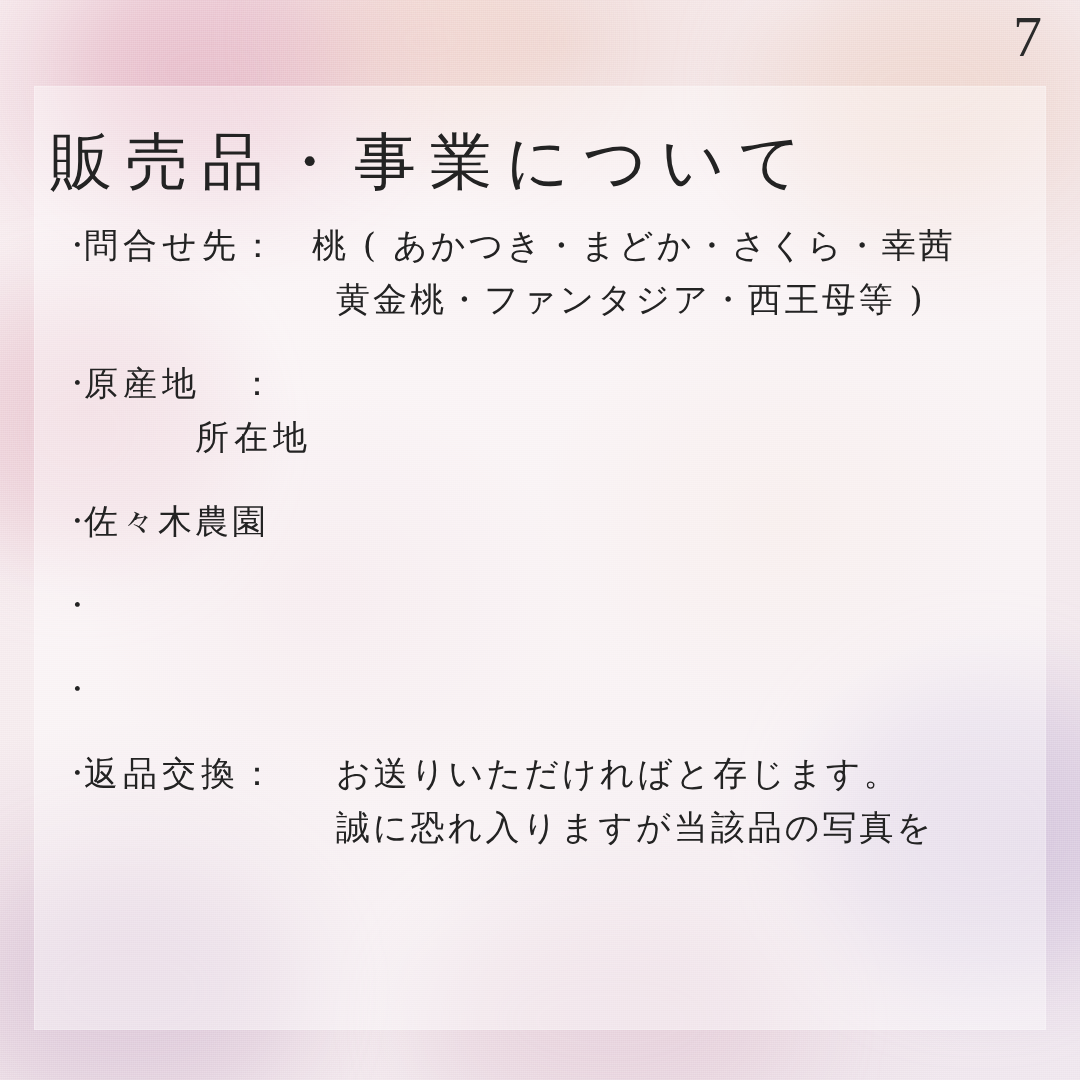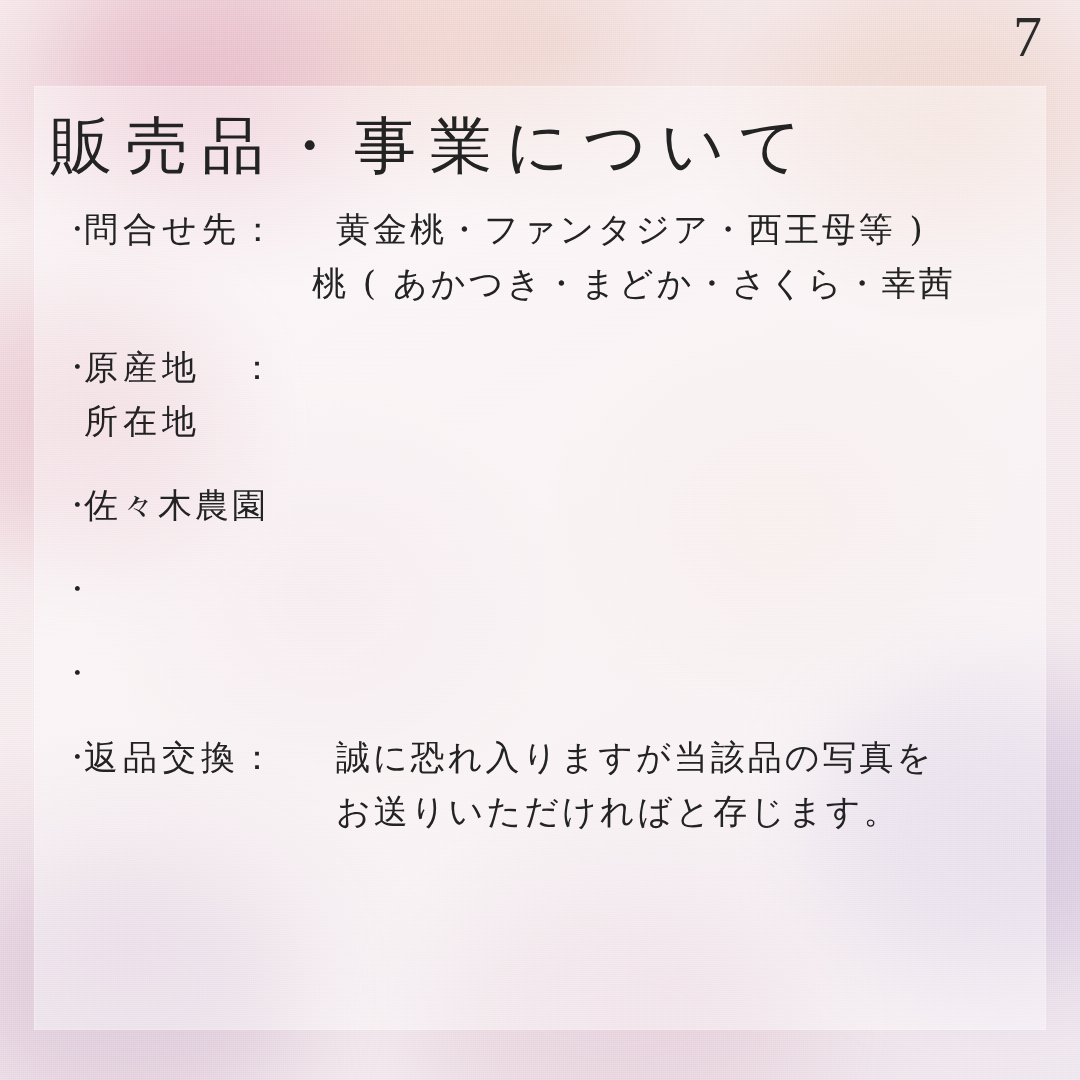--- a/index.html
+++ b/index.html
@@ -74,21 +74,21 @@
     top: 8px;
     font-size: 58px;
     line-height: 1;
     color: #2b2b2b;
     font-family: "Liberation Serif", "DejaVu Serif", serif;
   }
 
   .content {
     position: absolute;
     left: 34px;
-    top: 82px;
+    top: 98px;
     width: 1012px;
     height: 944px;
     padding: 0;
     box-sizing: border-box;
   }
 
   .title {
     margin: 22px 0 0 0;
     padding: 0 10px 0 16px;
     font-size: 62px;
@@ -137,20 +137,21 @@
     letter-spacing: 3px;
     color: #232323;
     font-family: "DejaVu Serif", "Liberation Serif", serif;
   }
   .value .line { display: block; white-space: nowrap; }
   .value .line.indent { padding-left: 24px; }
 
   .label .sub {
     display: block;
     letter-spacing: 5px;
+    text-align: right;
   }
 </style>
 </head>
 <body>
 
 <div class="page">
   <div class="blob b1"></div>
   <div class="blob b2"></div>
   <div class="blob b3"></div>
   <div class="blob b4"></div>
@@ -166,22 +167,22 @@
   <div class="content">
 
     <h1 class="title">販売品・事業について</h1>
 
     <div class="rows">
 
       <div class="row">
         <span class="bullet">・</span>
         <span class="label">問合せ先：</span>
         <span class="value">
+          <span class="line">桃 ( あかつき・まどか・さくら・幸茜</span>
           <span class="line indent">黄金桃・ファンタジア・西王母等 )</span>
-          <span class="line">桃 ( あかつき・まどか・さくら・幸茜</span>
         </span>
       </div>
 
       <div class="row">
         <span class="bullet">・</span>
         <span class="label">
           <span>原産地　：</span>
           <span class="sub">所在地</span>
         </span>
       </div>
@@ -198,20 +199,20 @@
       </div>
 
       <div class="row">
         <span class="bullet">・</span>
       </div>
 
       <div class="row">
         <span class="bullet">・</span>
         <span class="label">返品交換：</span>
         <span class="value">
+          <span class="line indent">お送りいただければと存じます。</span>
           <span class="line indent">誠に恐れ入りますが当該品の写真を</span>
-          <span class="line indent">お送りいただければと存じます。</span>
         </span>
       </div>
 
     </div>
   </div>
 </div>
 
 </body></html>

